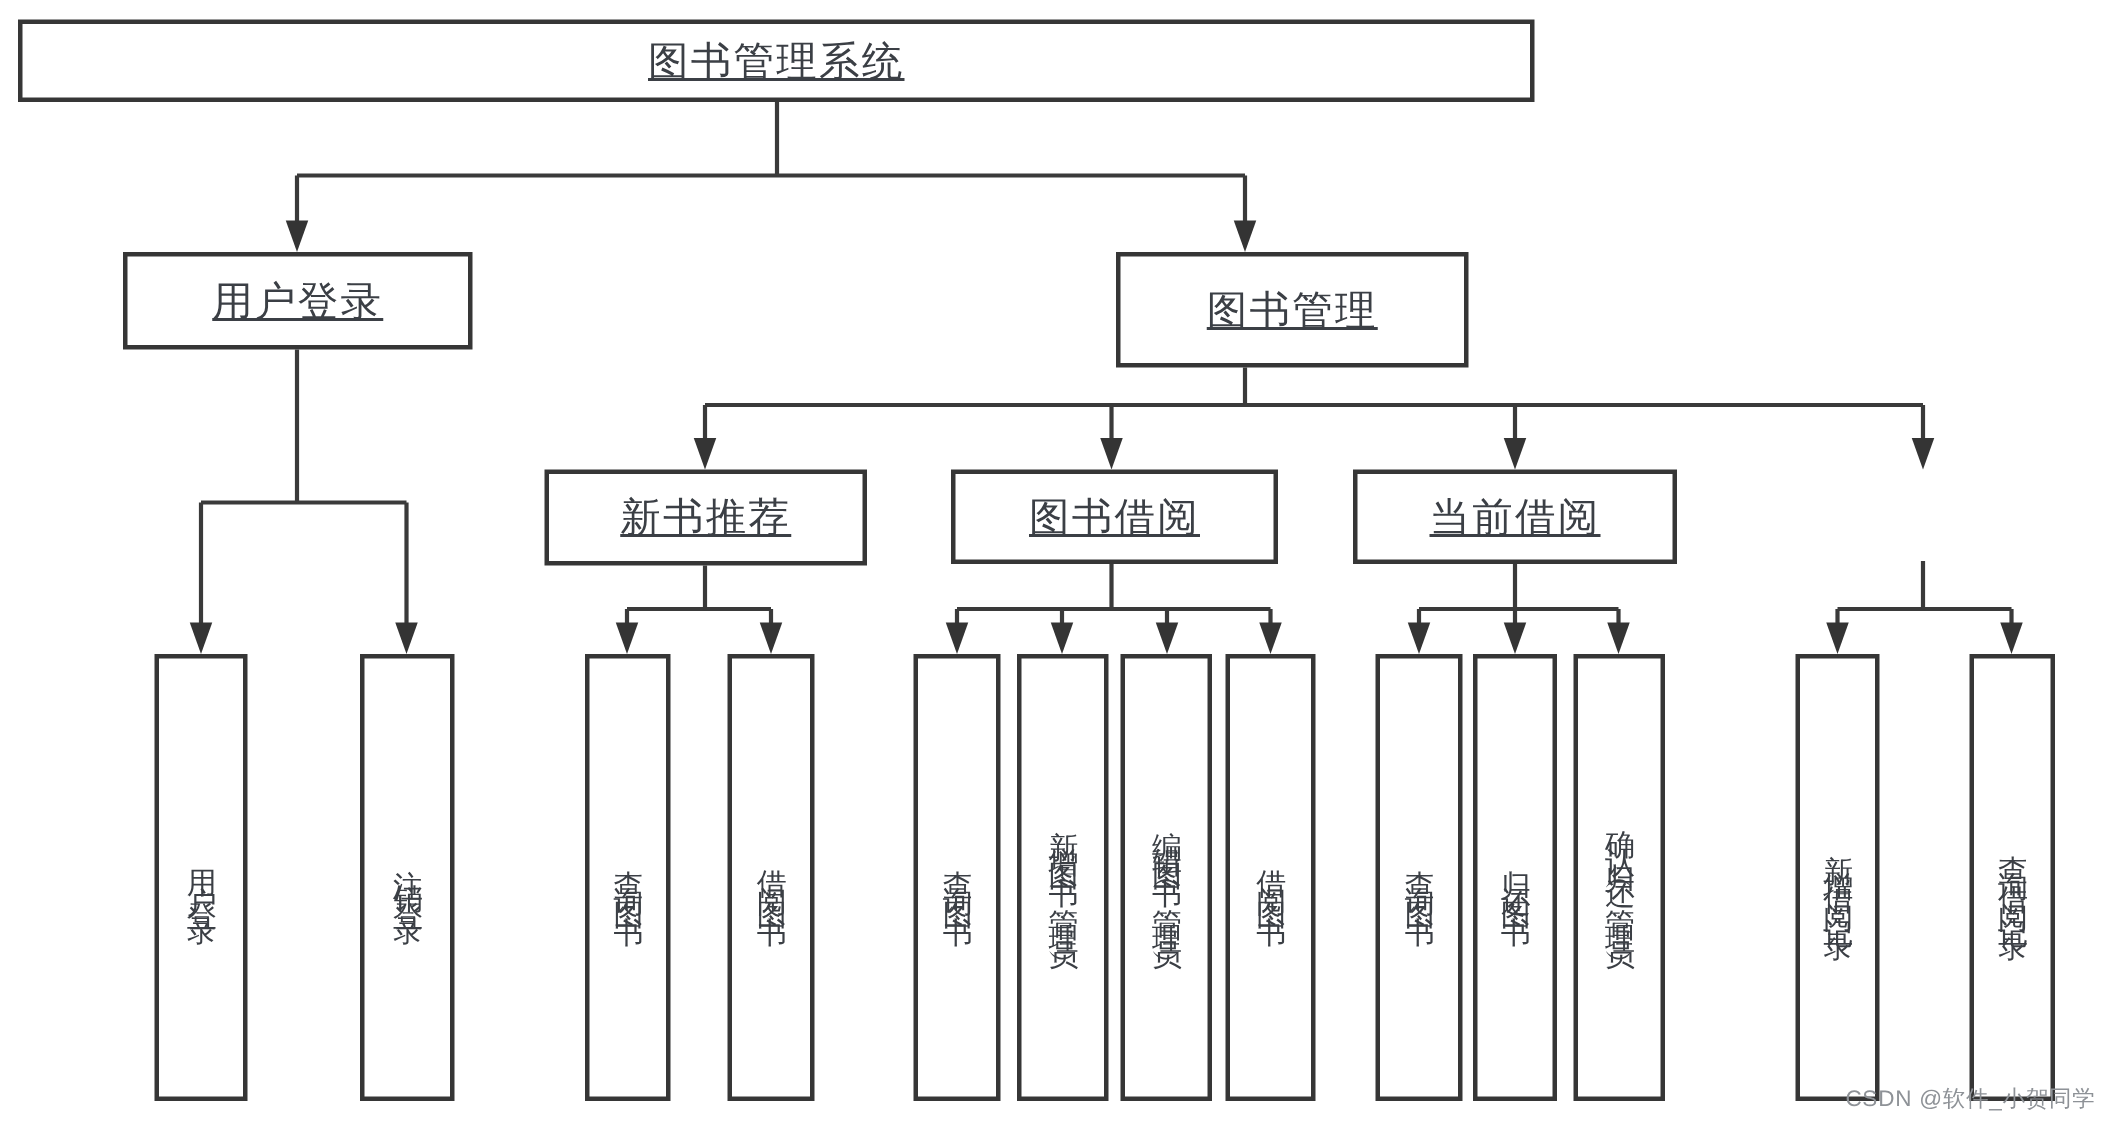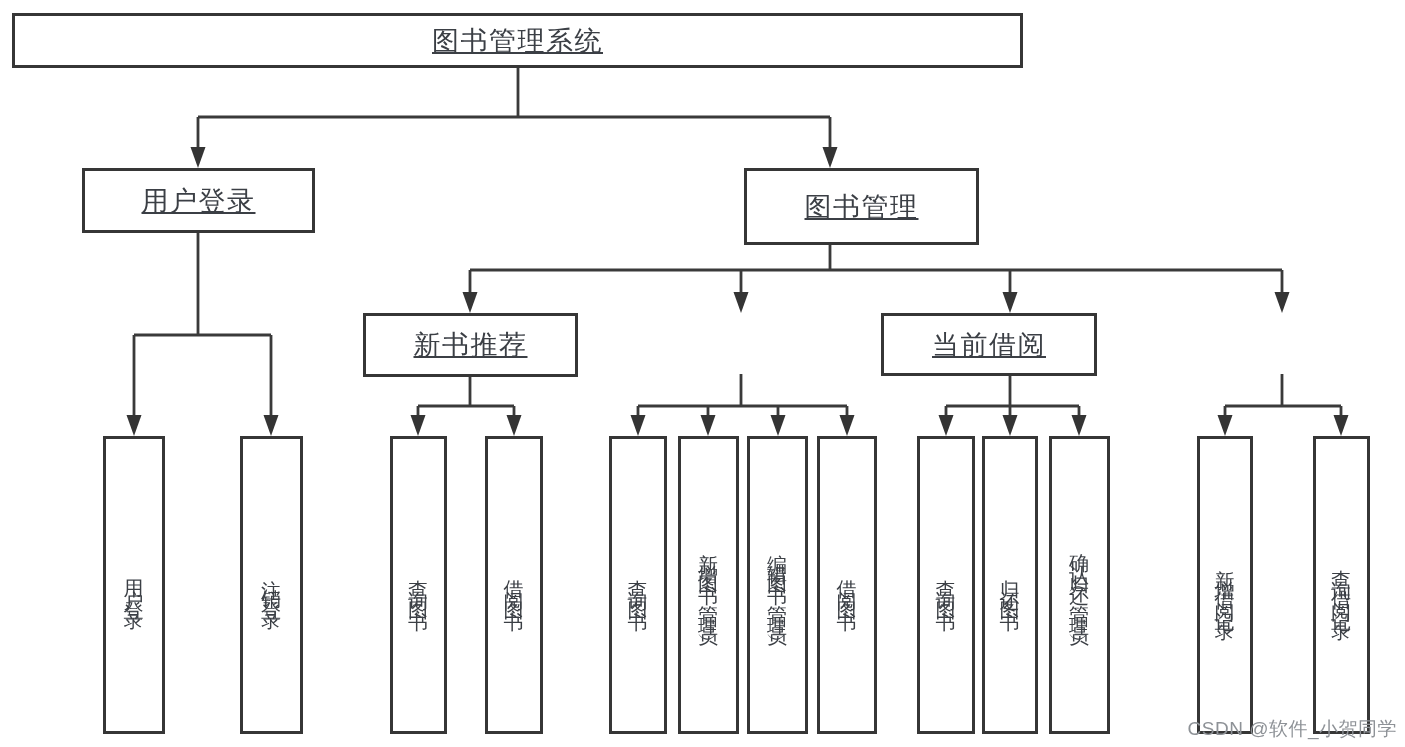--- a/index.html
+++ b/index.html
@@ -49,21 +49,21 @@
     font-size: 20px;
     line-height: 1;
     letter-spacing: 10.5px;
     white-space: nowrap;
     color: #3b3f45;
   }
   .watermark {
     position: absolute;
     right: 8px;
     bottom: 5px;
-    font-size: 19px;
+    font-size: 15px;
     letter-spacing: 0.5px;
     color: #8e9297;
   }
 </style>
 </head>
 <body>
 
 <div class="canvas">
 
   <svg class="connectors" viewBox="0 0 1405 747" aria-hidden="true">
@@ -123,21 +123,24 @@
   <div class="box" style="left:82px; top:168px; width:233px; height:65px;">
     <span class="hlabel">用户登录</span>
   </div>
   <div class="box" style="left:712px; top:168px; width:235px; height:77px;margin-left:32px;">
     <span class="hlabel">图书管理</span>
   </div>
 
   <div class="box" style="left:363px; top:313px; width:215px; height:64px;">
     <span class="hlabel">新书推荐</span>
   </div>
-  <div class="box" style="left:881px; top:313px; width:216px; height:63px;">
+  <div class="box" style="left:634px; top:313px; width:218px; height:63px;">
+    <span class="hlabel">图书借阅</span>
+  </div>
+  <div class="box" style="left:902px; top:313px; width:216px; height:63px;">
     <span class="hlabel">当前借阅</span>
   </div>
 
   <div class="box leaf" style="left:103px; width:62px;">
     <span class="vlabel">用户登录</span>
   </div>
   <div class="box leaf" style="left:240px; width:63px;">
     <span class="vlabel">注销登录</span>
   </div>
 

